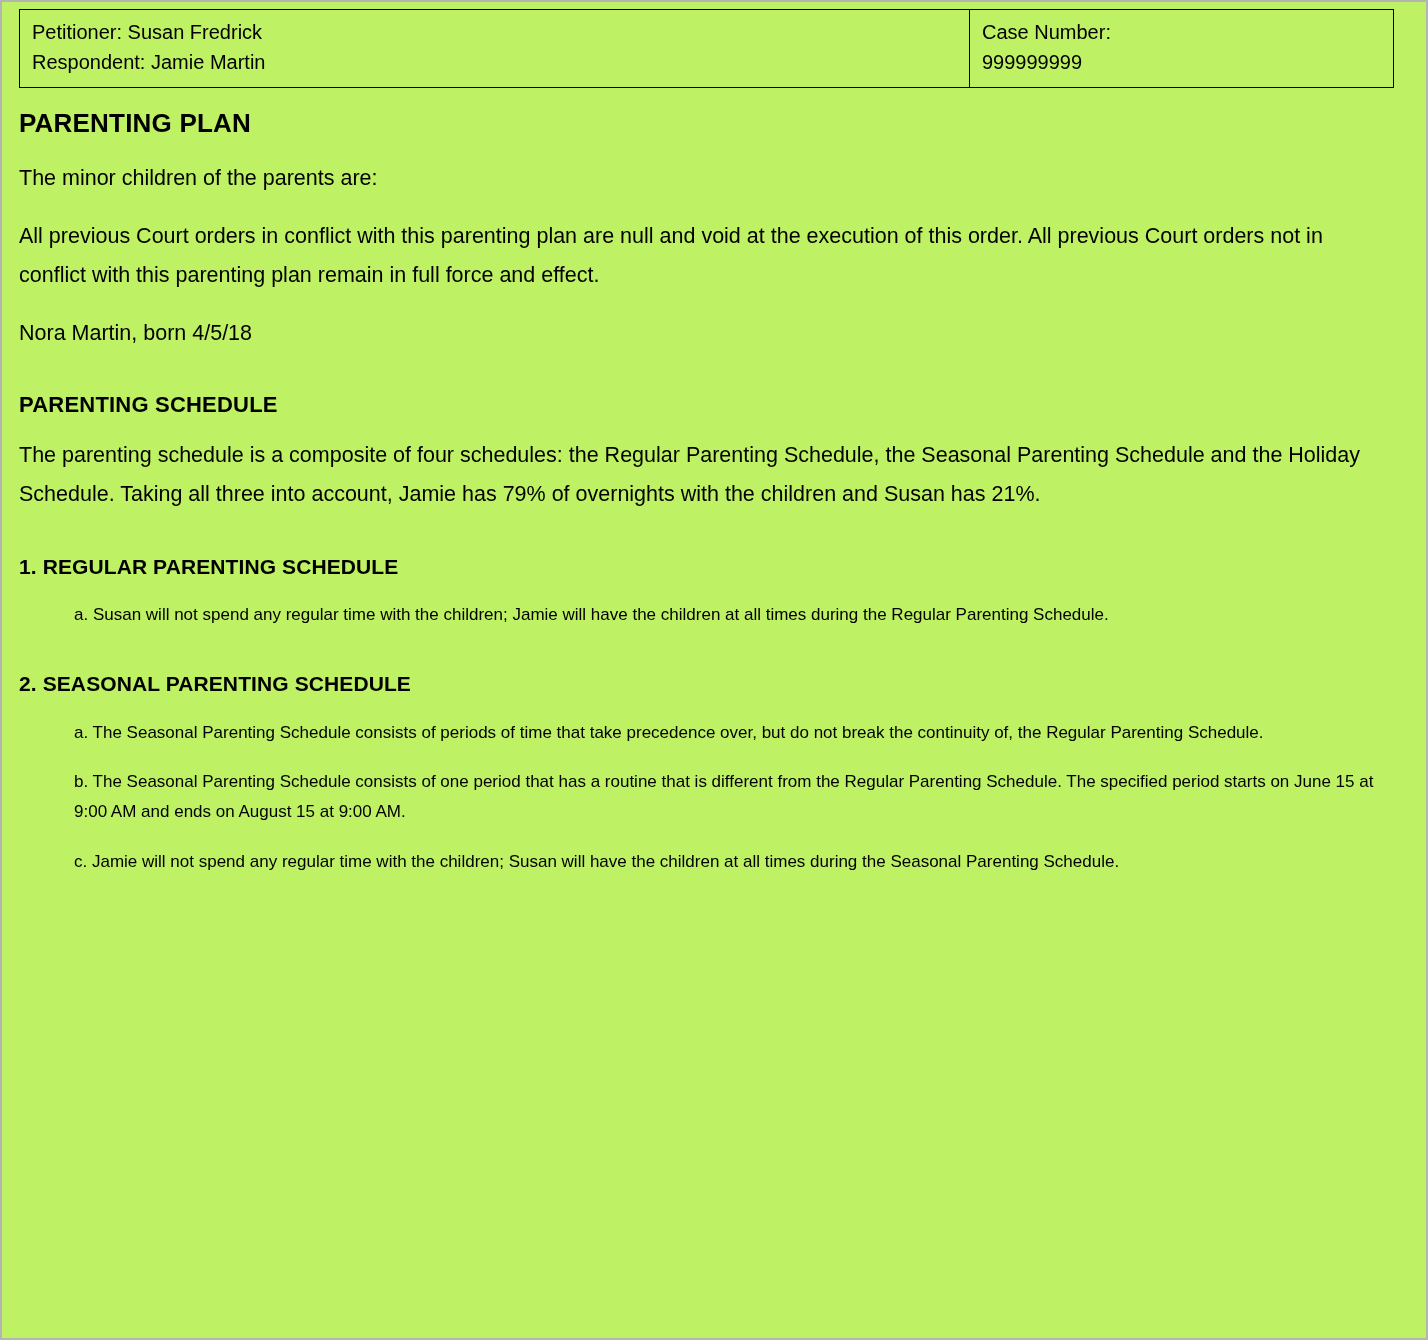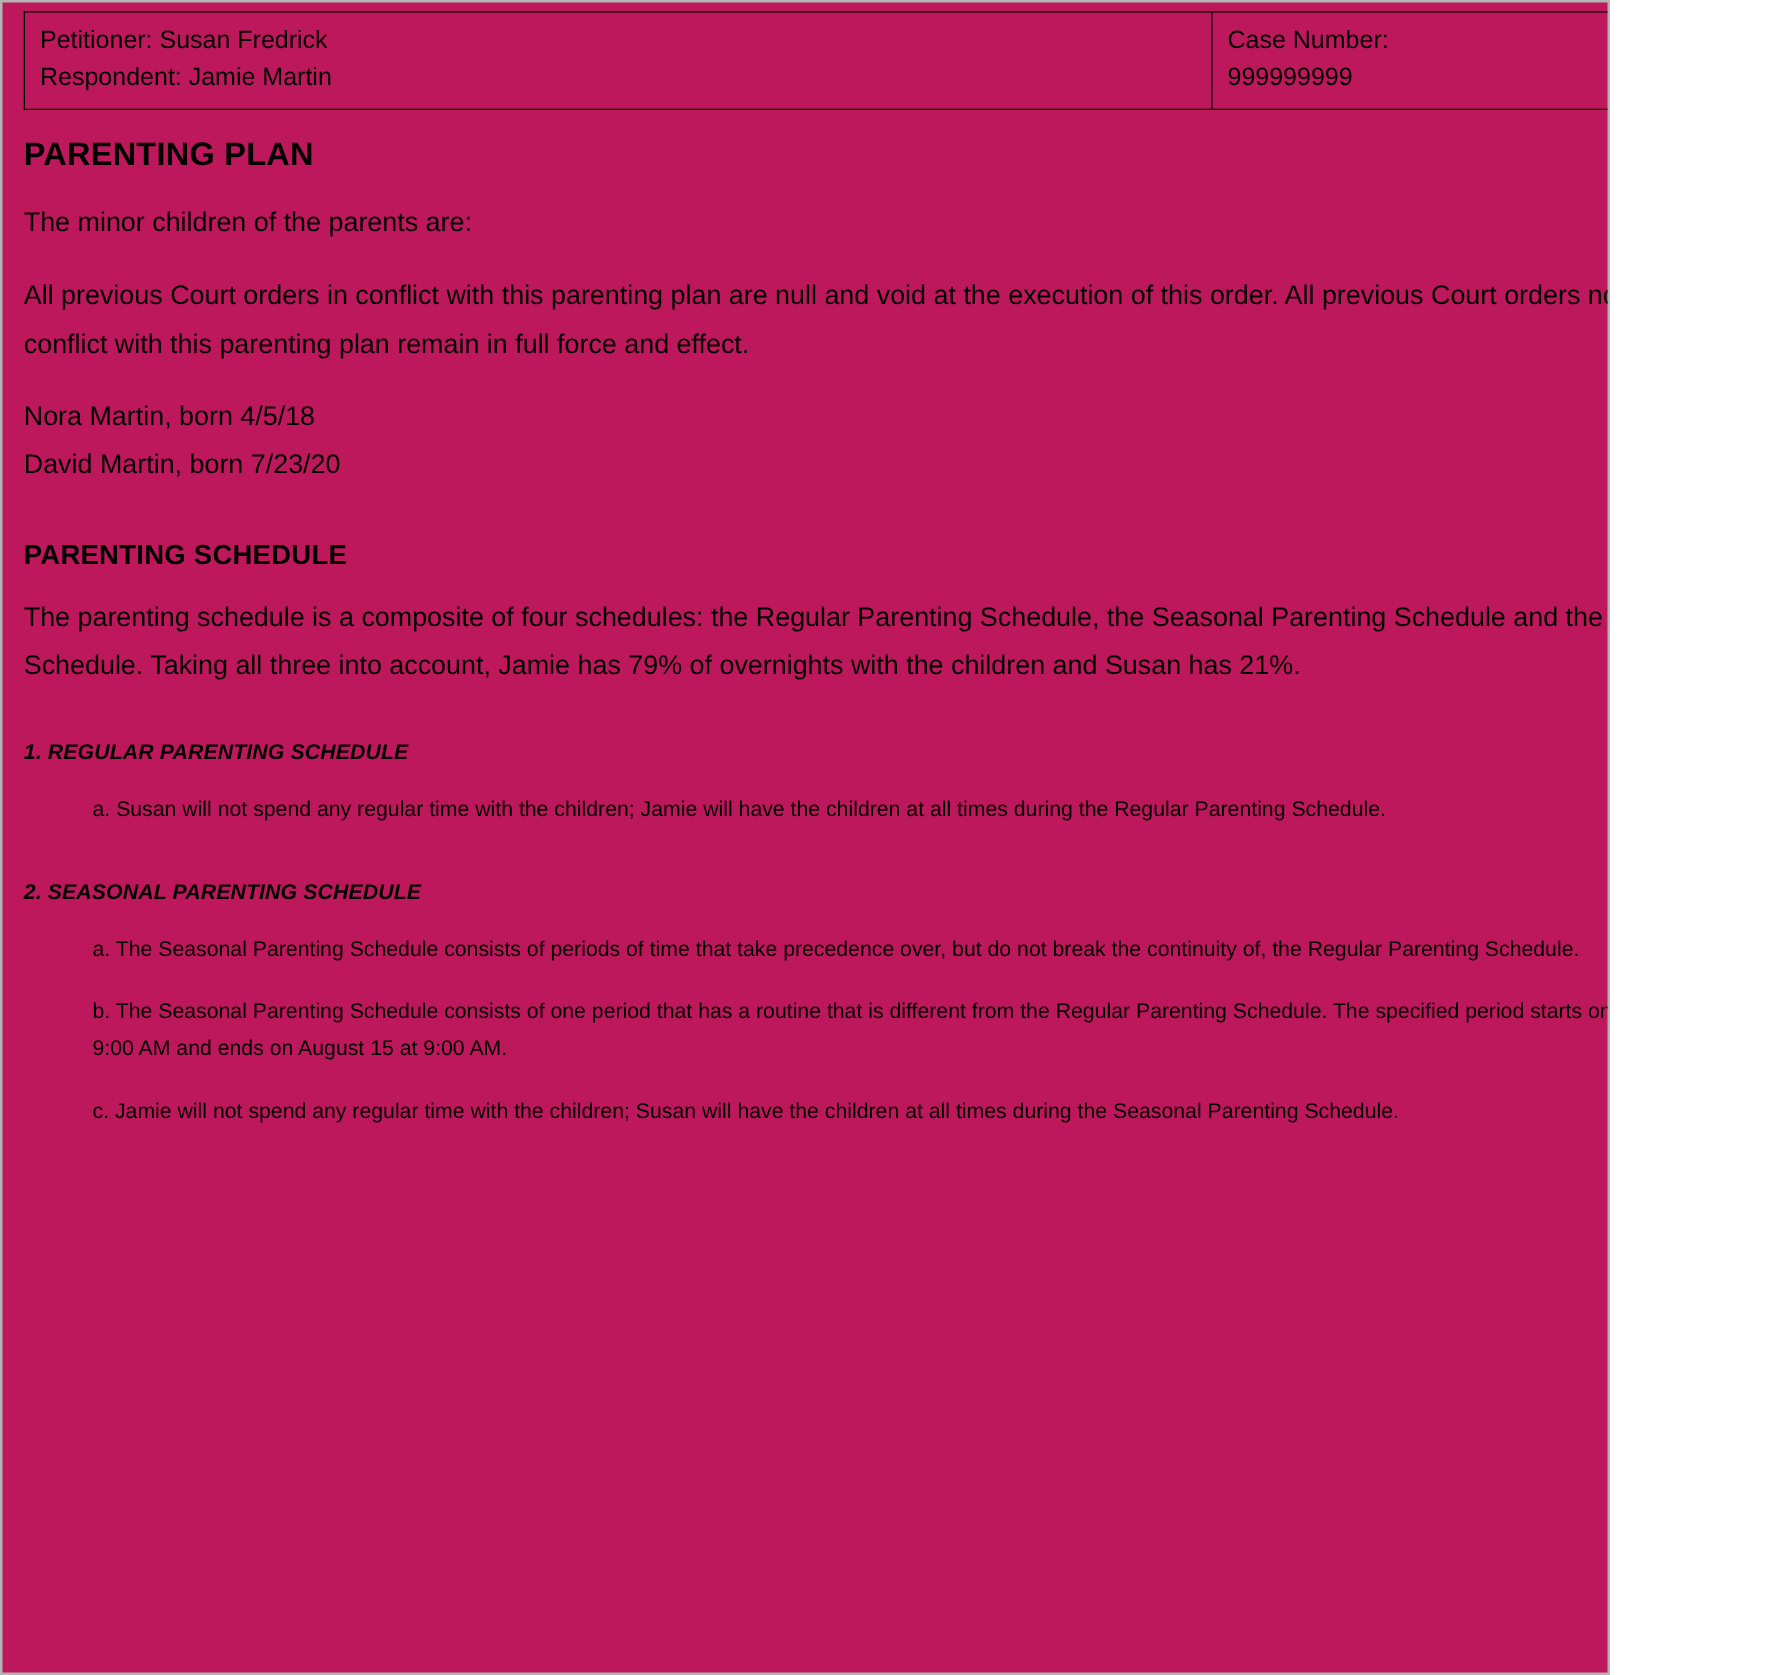--- a/index.html
+++ b/index.html
@@ -2,24 +2,24 @@
 <html><head>
 <meta charset="utf-8">
 <style>
   html, body {
     margin: 0;
     padding: 0;
     background: #ffffff;
   }
   .page {
     position: relative;
-    width: 1288px;
+    width: 1428px;
     height: 1340px;
     box-sizing: border-box;
-    background: #be185d;
+    background: #bef264;
     border: 2px solid #b4b4b4;
     overflow: hidden;
     font-family: "Liberation Sans", sans-serif;
     color: #000000;
   }
   .content {
     position: absolute;
     left: 17px;
     top: 7px;
     width: 1375px;
@@ -69,26 +69,25 @@
 
   .children-block {
     font-size: 21.5px;
     line-height: 1.78;
     margin: 20px 0 16px 0;
   }
   .children-block .child-line { display: block; }
 
   
   h2.num-heading {
-    font-size: 17px;
+    font-size: 21px;
     font-weight: bold;
     margin: 39px 0 0 0;
     line-height: 1.4;
     letter-spacing: 0.1px;
-    font-style: italic;
   }
 
   
   p.sub-item {
     font-size: 17px;
     line-height: 1.78;
     margin: 19px 0 0 0;
     padding-left: 55px;
   }
 </style>
@@ -114,21 +113,20 @@
     </table>
 
     <h1 class="doc-title">PARENTING PLAN</h1>
 
     <p class="body-para">The minor children of the parents are:</p>
 
     <p class="body-para">All previous Court orders in conflict with this parenting plan are null and void at the execution of this order. All previous Court orders not in conflict with this parenting plan remain in full force and effect.</p>
 
     <div class="children-block">
       <span class="child-line">Nora Martin, born 4/5/18</span>
-      <span class="child-line">David Martin, born 7/23/20</span>
     </div>
 
 
     <h2 class="section-title">PARENTING SCHEDULE</h2>
 
     <p class="body-para tight">The parenting schedule is a composite of four schedules: the Regular Parenting Schedule, the Seasonal Parenting Schedule and the Holiday Schedule. Taking all three into account, Jamie has 79% of overnights with the children and Susan has 21%.</p>
 
     <h2 class="num-heading">1. REGULAR PARENTING SCHEDULE</h2>
     <p class="sub-item">a. Susan will not spend any regular time with the children; Jamie will have the children at all times during the Regular Parenting Schedule.</p>
 

